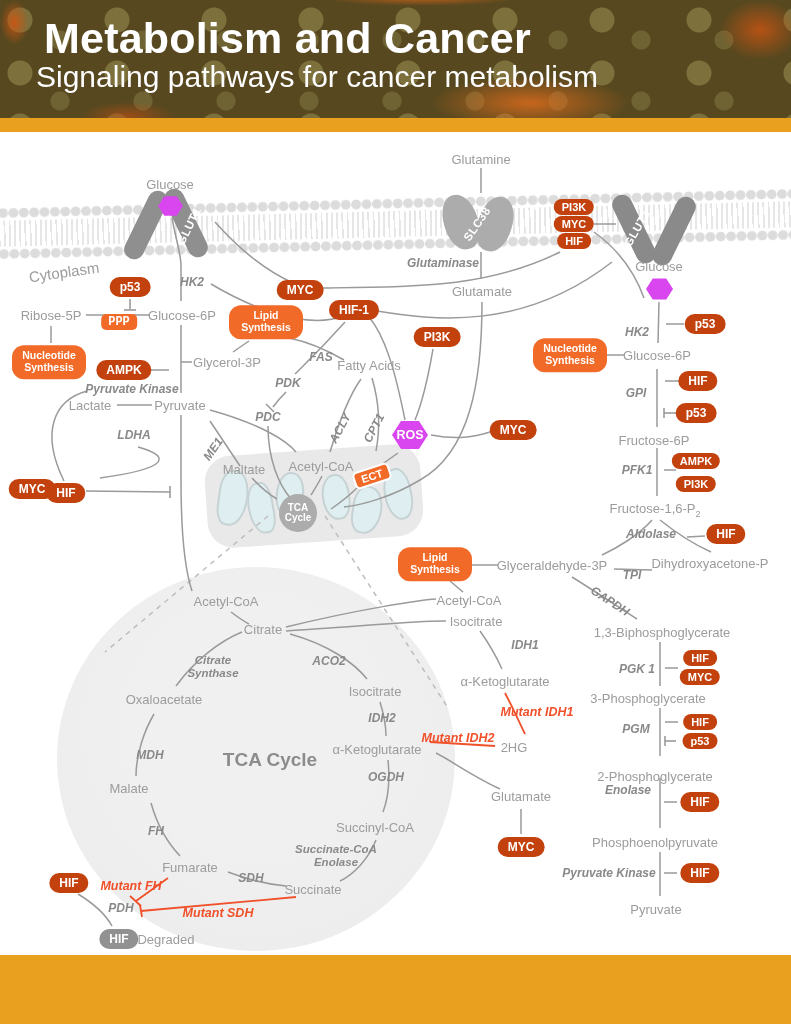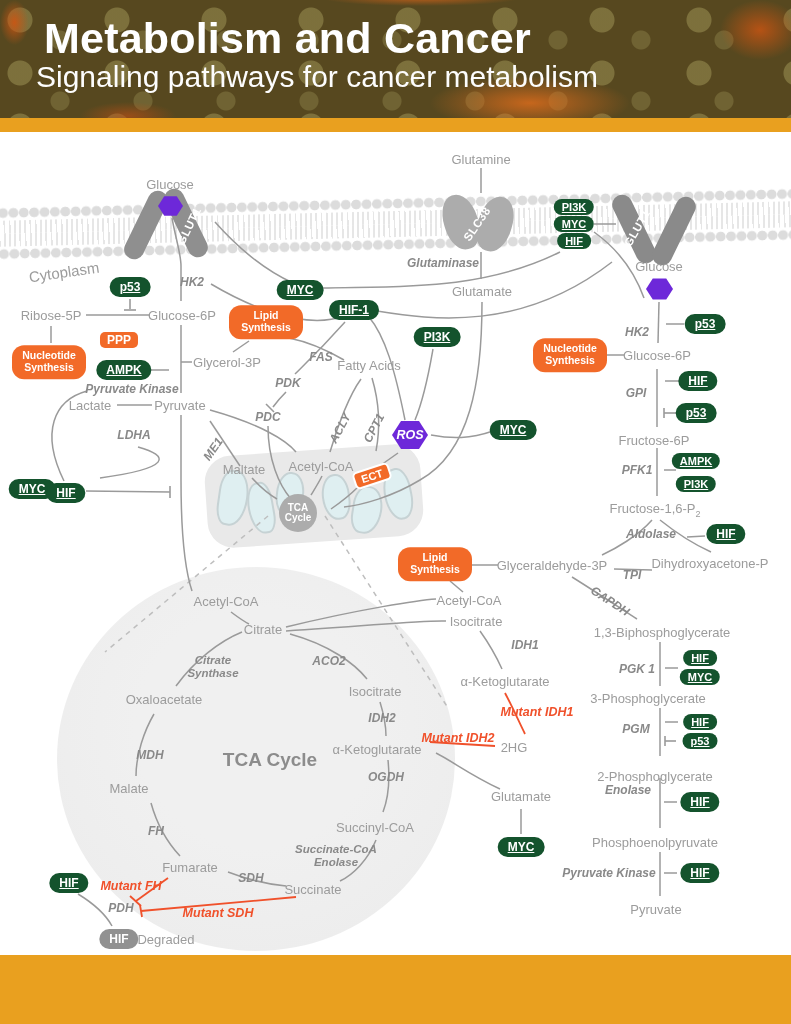--- a/index.html
+++ b/index.html
@@ -18,27 +18,27 @@
   .hdr-title{position:absolute;left:36px;top:14px;color:#fff;font-size:43px;font-weight:bold;letter-spacing:.2px;margin-left:8px;}
   .hdr-sub{position:absolute;left:36px;top:60px;color:#fdfdfd;font-size:30px;font-weight:300;}
   .hdr-bar{position:absolute;left:0;top:118px;width:791px;height:14px;background:#E9A01F;}
   
   .ftr{position:absolute;left:0;top:955px;width:791px;height:69px;background:#E9A01F;}
   .ctr{position:absolute;transform:translate(-50%,-50%);white-space:nowrap;z-index:6;}
   .met{font-size:13px;color:#9C9C9C;}
   .enz{font-size:12px;font-weight:bold;font-style:italic;color:#898989;}
   .enz2{font-size:11.5px;font-weight:bold;font-style:italic;color:#898989;text-align:center;line-height:1.1;white-space:normal;width:86px;}
   .renz{font-size:12.5px;font-weight:bold;font-style:italic;color:#F0512B;}
-  .pill{background:#14532d;color:#fff;font-weight:bold;font-size:12px;border-radius:14px;padding:3px 10px;z-index:7;text-decoration:underline;}
+  .pill{background:#c2410c;color:#fff;font-weight:bold;font-size:12px;border-radius:14px;padding:3px 10px;z-index:7;}
   .pill.sm{font-size:11px;padding:2px 8px;border-radius:12px;}
   .gpill{background:#919191;color:#fff;font-weight:bold;font-size:12px;border-radius:14px;padding:3px 10px;z-index:7;}
   .orect{background:#F26A28;color:#fff;font-weight:bold;font-size:10.5px;line-height:1.12;text-align:center;border-radius:12px;padding:5px 8px;z-index:7;white-space:normal;width:58px;}
   .tag{background:#F26A28;color:#fff;font-weight:bold;font-size:12px;border-radius:5px;padding:1px 7px;z-index:7;}
   .ect{background:#F26A28;color:#fff;font-weight:bold;font-size:11px;border-radius:5px;padding:1px 6px;border:2px solid #fff;z-index:7;}
-  .hex{position:absolute;background:#6d28d9;clip-path:polygon(25% 6%,75% 6%,100% 50%,75% 94%,25% 94%,0 50%);z-index:5;font-style:italic;}
+  .hex{position:absolute;background:#d946ef;clip-path:polygon(25% 6%,75% 6%,100% 50%,75% 94%,25% 94%,0 50%);z-index:5;}
   .roshex{display:flex;align-items:center;justify-content:center;color:#fff;font-weight:bold;font-size:12.5px;}
   
   .mem{position:absolute;left:-12px;top:196px;width:816px;height:56px;transform:rotate(-1.4deg);z-index:1;}
   .mem .row{height:15px;background:radial-gradient(circle 5px at 5px 7.5px,#DCDCDC 4.6px,transparent 5.2px);background-size:10.4px 15px;background-repeat:repeat-x;}
   .mem .tails{height:13px;background:repeating-linear-gradient(90deg,#E6E6E6 0 1.8px,transparent 1.8px 5.2px);}
   
   .arm{position:absolute;width:20px;height:74px;background:#8F8F8F;border-radius:10px;z-index:2;}
   .lobe{position:absolute;width:34px;height:56px;background:#ACACAC;border-radius:48% 48% 46% 46%;z-index:2;}
   .wlabel{color:#fff;font-weight:bold;font-size:11.5px;letter-spacing:.5px;z-index:3;}
   
@@ -211,21 +211,21 @@
     <line class="a" x1="677" y1="802" x2="664" y2="802" marker-end="url(#ah)"></line>
     <line class="a" x1="660" y1="852" x2="660" y2="896" marker-end="url(#ah)"></line>
     <line class="a" x1="677" y1="873" x2="664" y2="873" marker-end="url(#ah)"></line>
   </svg>
 
   <div class="ctr met" style="left:64px;top:272px;font-size:15px;transform:translate(-50%,-50%) rotate(-8deg);">Cytoplasm</div>
   <div class="ctr pill" style="left:130px;top:287px;">p53</div>
   <div class="ctr enz" style="left:192px;top:282px;">HK2</div>
   <div class="ctr met" style="left:182px;top:315px;">Glucose-6P</div>
   <div class="ctr met" style="left:51px;top:315px;">Ribose-5P</div>
-  <div class="ctr tag" style="left:119px;top:340px;">PPP</div>
+  <div class="ctr tag" style="left:119px;top:322px;font-family:Liberation Mono, monospace;">PPP</div>
   <div class="ctr orect" style="left:49px;top:362px;">Nucleotide Synthesis</div>
   <div class="ctr pill" style="left:124px;top:370px;">AMPK</div>
   <div class="ctr enz" style="left:132px;top:389px;">Pyruvate Kinase</div>
   <div class="ctr met" style="left:90px;top:405px;">Lactate</div>
   <div class="ctr enz" style="left:134px;top:435px;">LDHA</div>
   <div class="ctr met" style="left:180px;top:405px;">Pyruvate</div>
   <div class="ctr met" style="left:227px;top:362px;">Glycerol-3P</div>
   <div class="ctr pill" style="left:32px;top:489px;">MYC</div>
   <div class="ctr pill" style="left:66px;top:493px;">HIF</div>
 

